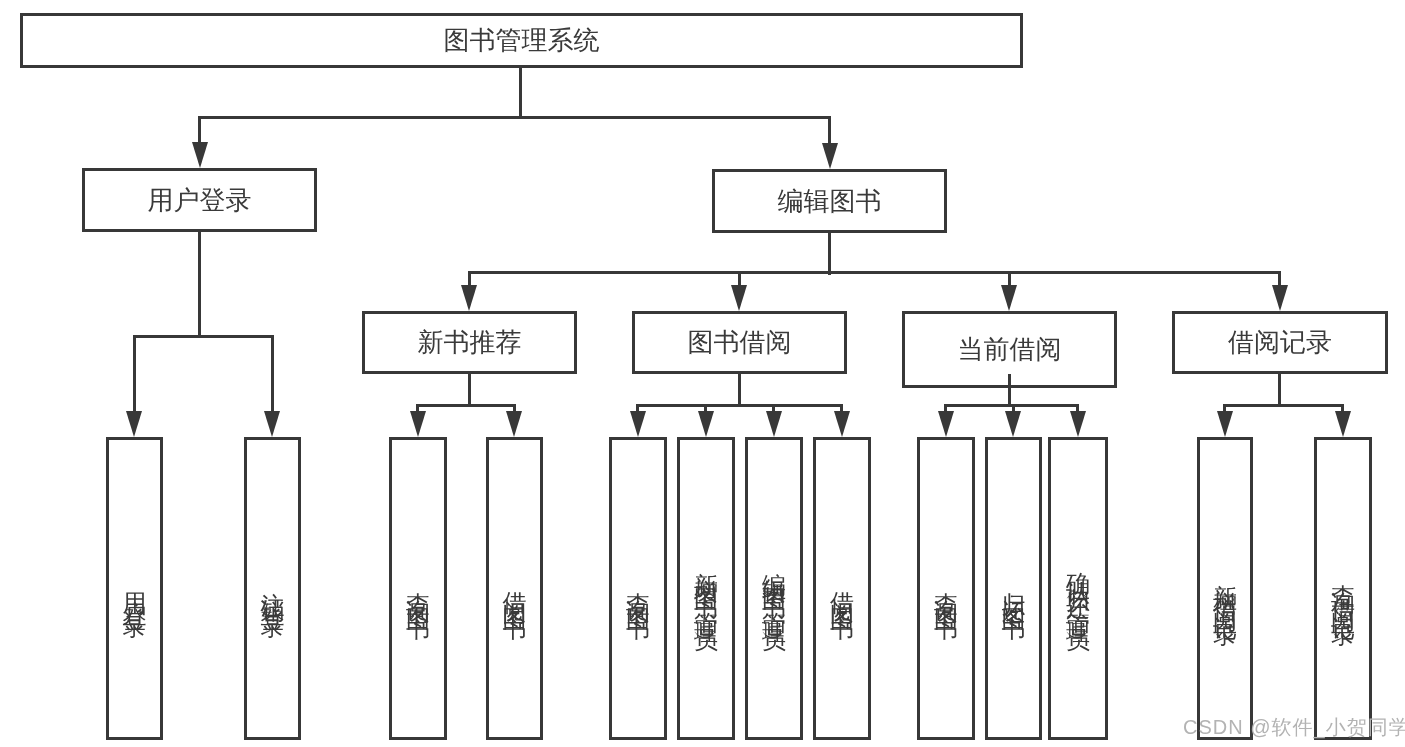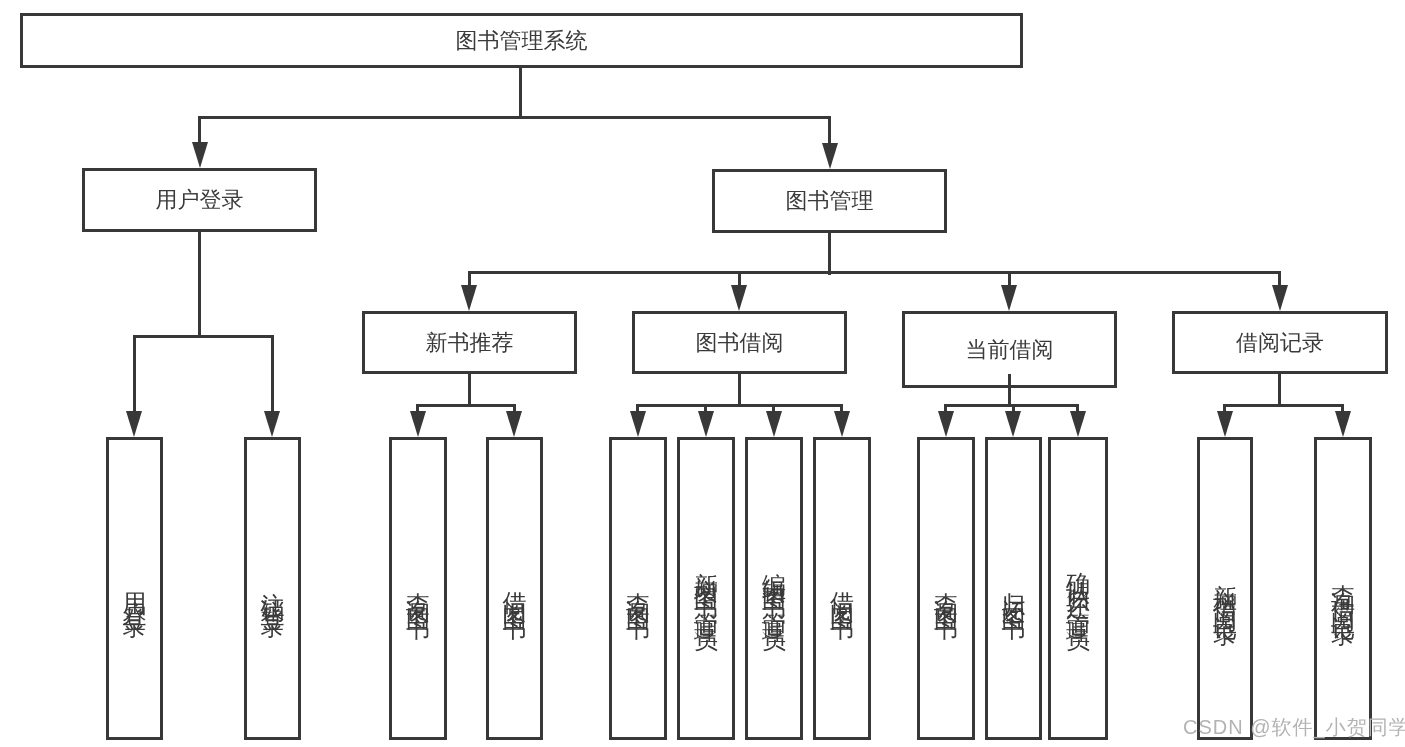--- a/index.html
+++ b/index.html
@@ -10,21 +10,21 @@
   }
   html,body{margin:0;padding:0;background:var(--bg);}
   #stage{
     position:relative;width:1405px;height:747px;background:var(--bg);
     font-family:"Liberation Sans","DejaVu Sans",sans-serif;color:var(--text);
     overflow:hidden;
   }
   .box{
     position:absolute;box-sizing:border-box;border:3px solid var(--line);
     background:var(--bg);display:flex;align-items:center;justify-content:center;
-    font-size:22px;color:var(--text);white-space:nowrap;
+    font-size:26px;color:var(--text);white-space:nowrap;
   }
   .vbox{font-size:24px;}
   .vbox .vtxt{
     writing-mode:vertical-rl;text-orientation:mixed;letter-spacing:8px;
     line-height:1;display:block;
   }
   .hl,.vl{position:absolute;background:var(--line);}
   .hl{height:3px;}
   .vl{width:3px;}
   .arrow{
@@ -50,21 +50,21 @@
   <div class="hl" style="left:198px;top:116px;width:633px;"></div>
   <div class="vl" style="left:198px;top:118px;height:28px;"></div>
   <div class="vl" style="left:828px;top:118px;height:28px;"></div>
   <div class="arrow" style="left:192px;top:142px;"></div>
   <div class="arrow" style="left:822px;top:143px;"></div>
 
   <div class="box" style="left:82px;top:168px;width:235px;height:64px;">
     <span>用户登录</span>
   </div>
   <div class="box" style="left:712px;top:169px;width:235px;height:64px;">
-    <span>图书管理</span>
+    <span>编辑图书</span>
   </div>
 
   <div class="vl" style="left:198px;top:232px;height:106px;"></div>
   <div class="hl" style="left:133px;top:335px;width:141px;"></div>
   <div class="vl" style="left:133px;top:337px;height:76px;"></div>
   <div class="vl" style="left:271px;top:337px;height:76px;"></div>
   <div class="arrow" style="left:126px;top:411px;"></div>
   <div class="arrow" style="left:264px;top:411px;"></div>
 
   <div class="vl" style="left:828px;top:233px;height:42px;"></div>

